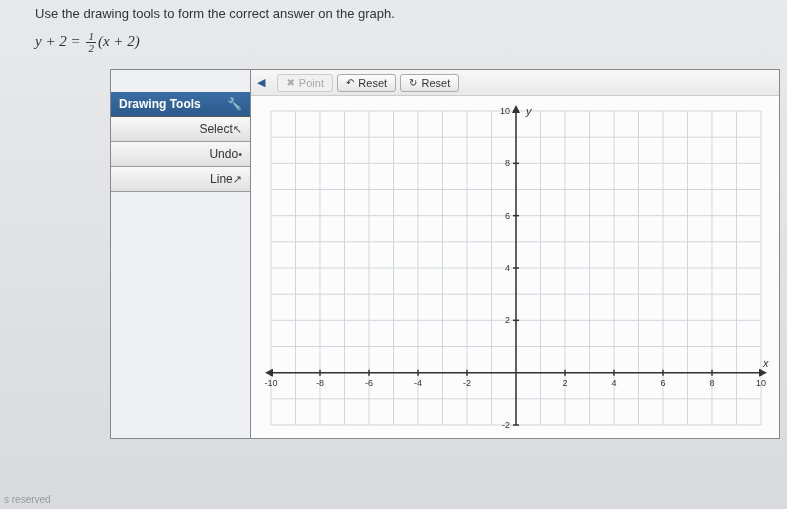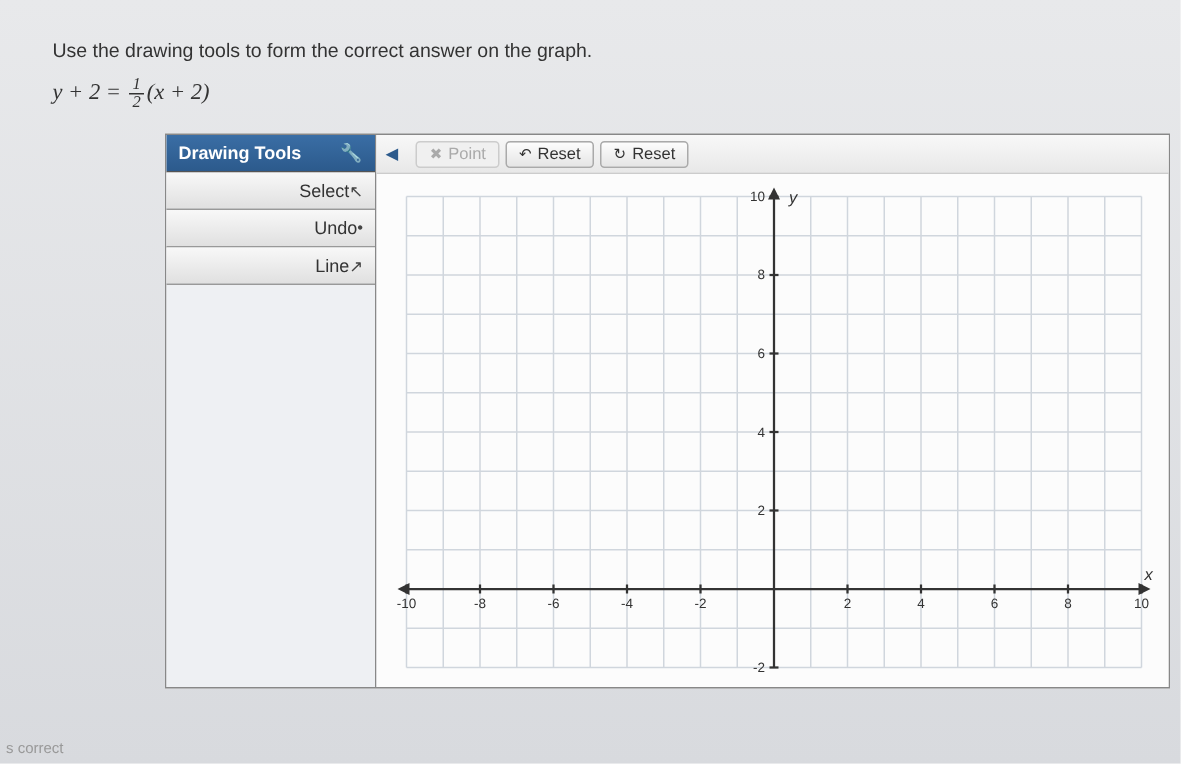--- a/index.html
+++ b/index.html
@@ -6,21 +6,21 @@
   body {
     font-family: Arial, sans-serif;
     background: linear-gradient(180deg, #e8e9eb 0%, #d8dade 100%);
     width: 787px;
     height: 509px;
     overflow: hidden;
     position: relative;
     color: #333;
   }
   .instructions {
-    padding: 26px 35px 5px 35px;
+    padding: 6px 35px 5px 35px;
     font-size: 13px;
   }
   .instructions p { margin-bottom: 10px; }
   .equation {
     font-family: 'Times New Roman', serif;
     font-style: italic;
     font-size: 15px;
     margin-bottom: 8px;
   }
   .fraction {
@@ -50,20 +50,21 @@
   .tool-header {
     background: linear-gradient(180deg, #3a6ea5 0%, #2c5a8c 100%);
     color: #fff;
     font-size: 12px;
     font-weight: bold;
     padding: 5px 8px;
     display: flex;
     justify-content: space-between;
     align-items: center;
     border-bottom: 1px solid #555;
+    margin-top: 22px;
   }
   .tool-header .wrench { font-size: 12px; }
   .tool-item {
     background: linear-gradient(180deg, #f8f8f8, #e0e0e0);
     border-bottom: 1px solid #999;
     padding: 5px 8px;
     font-size: 12px;
     display: flex;
     justify-content: flex-end;
     align-items: center;
@@ -243,13 +244,13 @@
           <text x="259" y="70.33333333333333" font-size="9" text-anchor="end" fill="#333">8</text>
           <line x1="262" y1="15" x2="268" y2="15" stroke="#333" stroke-width="1.5"></line>
           <text x="259" y="18" font-size="9" text-anchor="end" fill="#333">10</text>
           <text x="275" y="19" font-size="11" font-style="italic" fill="#333">y</text>
           <text x="512" y="270.6666666666667" font-size="11" font-style="italic" fill="#333">x</text>
         </svg>
     </div>
   </div>
 </div>
 
-<div class="footer">s correct</div>
+<div class="footer">s reserved</div>
 
 </body></html>

